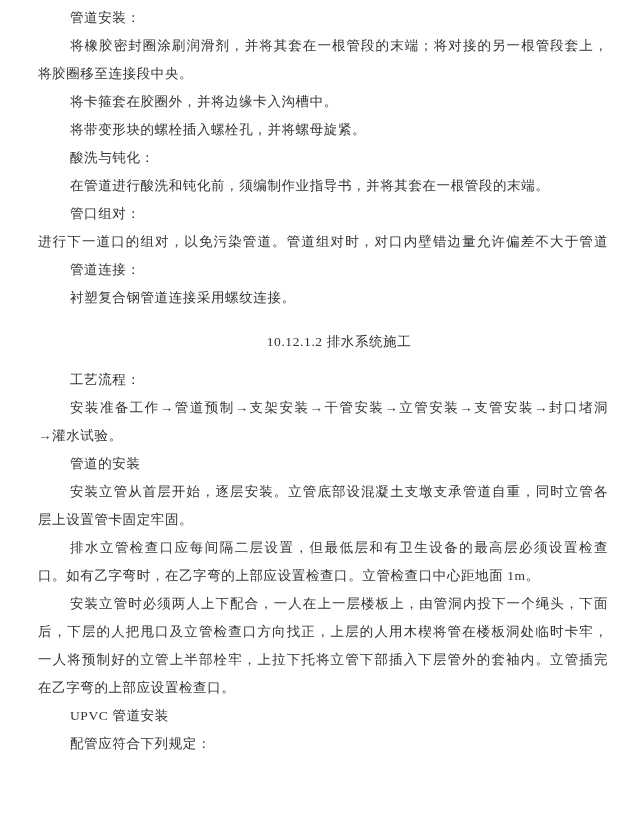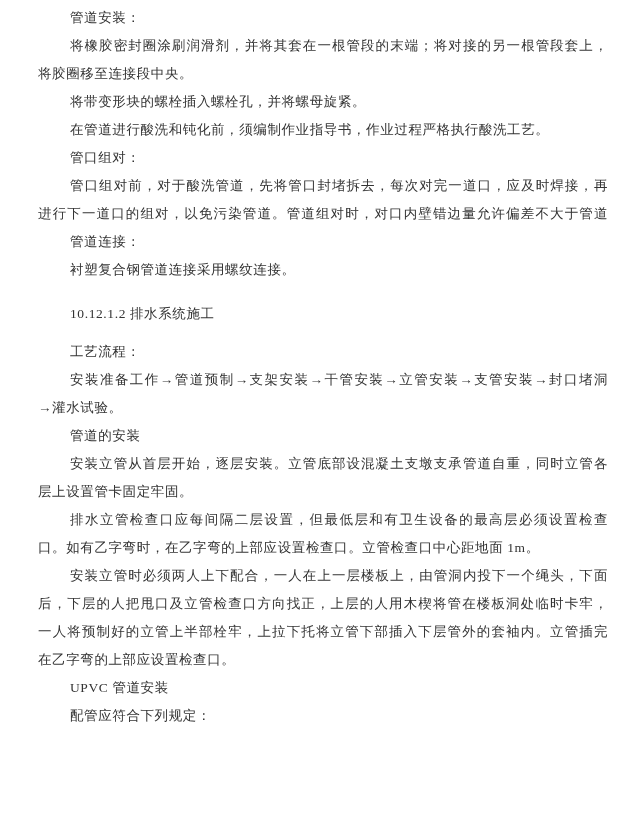--- a/index.html
+++ b/index.html
@@ -32,34 +32,36 @@
     padding-left: 32px;
   }
   .line.justify {
     white-space: normal;
     text-align: justify;
     text-align-last: justify;
   }
   .line.heading {
     margin-top: 16px;
     margin-bottom: 10px;
+    text-align: center;
   }
 </style>
 </head>
 <body>
 
 <div class="page" style="background: rgb(255, 255, 255); color: rgb(51, 51, 51);">
   <div class="doc-body">
       <div class="line indent">管道安装：</div>
       <div class="line indent justify">将橡胶密封圈涂刷润滑剂，并将其套在一根管段的末端；将对接的另一根管段套上，</div>
       <div class="line">将胶圈移至连接段中央。</div>
+      <div class="line indent">将卡箍套在胶圈外，并将边缘卡入沟槽中。</div>
       <div class="line indent">将带变形块的螺栓插入螺栓孔，并将螺母旋紧。</div>
-      <div class="line indent">在管道进行酸洗和钝化前，须编制作业指导书，作业过程严格执行酸洗工艺。</div>
+      <div class="line indent">酸洗与钝化：</div>
+      <div class="line indent">在管道进行酸洗和钝化前，须编制作业指导书，并将其套在一根管段的末端。</div>
       <div class="line indent">管口组对：</div>
-      <div class="line indent justify">管口组对前，对于酸洗管道，先将管口封堵拆去，每次对完一道口，应及时焊接，再</div>
       <div class="line justify">进行下一道口的组对，以免污染管道。管道组对时，对口内壁错边量允许偏差不大于管道</div>
       <div class="line indent">管道连接：</div>
       <div class="line indent">衬塑复合钢管道连接采用螺纹连接。</div>
       <div class="line indent heading">10.12.1.2 排水系统施工</div>
       <div class="line indent">工艺流程：</div>
       <div class="line indent justify">安装准备工作→管道预制→支架安装→干管安装→立管安装→支管安装→封口堵洞</div>
       <div class="line">→灌水试验。</div>
       <div class="line indent">管道的安装</div>
       <div class="line indent justify">安装立管从首层开始，逐层安装。立管底部设混凝土支墩支承管道自重，同时立管各</div>
       <div class="line">层上设置管卡固定牢固。</div>

